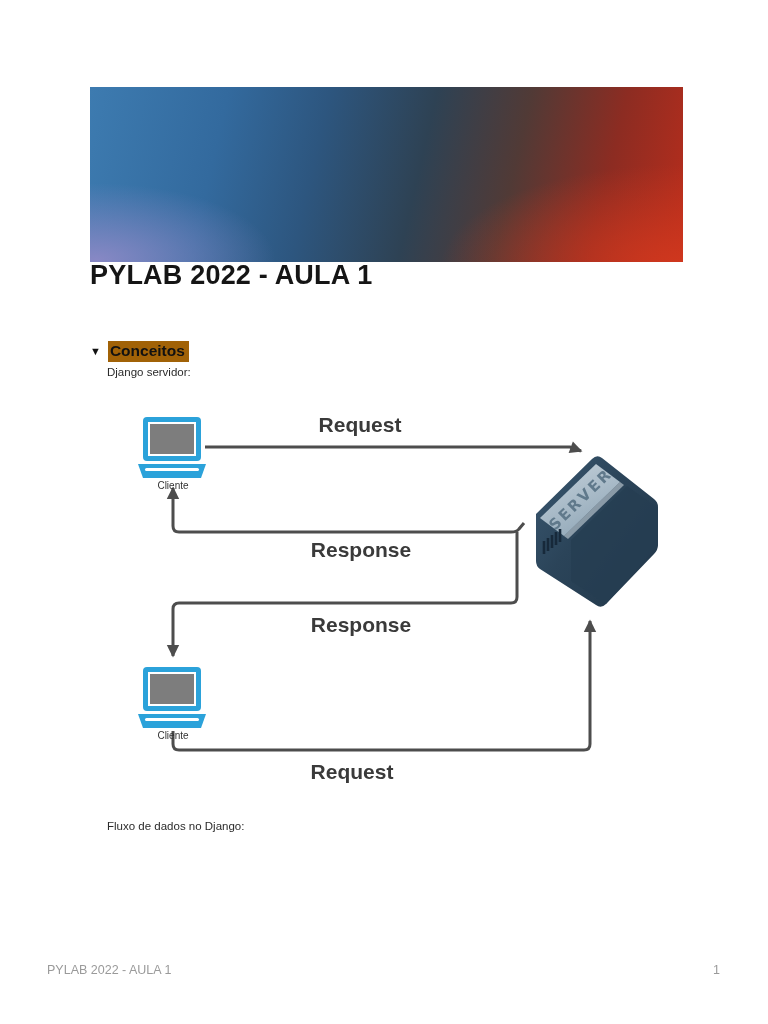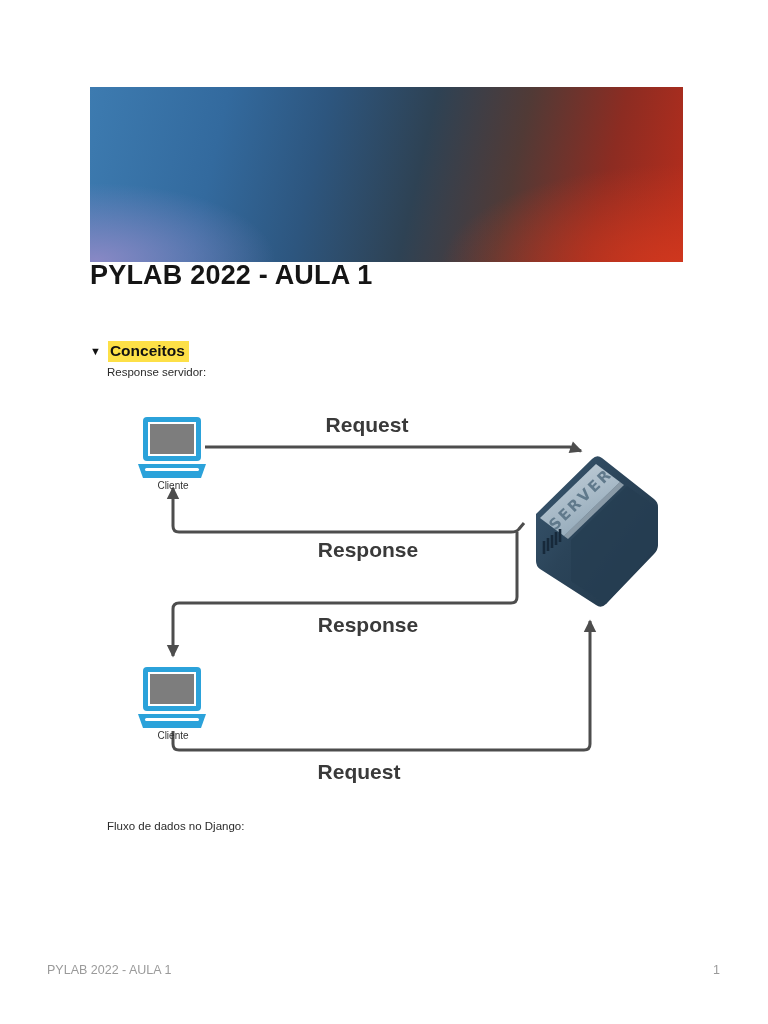--- a/index.html
+++ b/index.html
@@ -10,29 +10,29 @@
   .banner{position:absolute;left:90px;top:87px;width:593px;height:175px;
     background:
       radial-gradient(55% 80% at 1% 99%, rgba(140,137,198,0.95) 0%, rgba(140,137,198,0) 55%),
       radial-gradient(60% 85% at 100% 102%, rgba(209,56,30,0.95) 0%, rgba(209,56,30,0) 68%),
       linear-gradient(103deg,#3d7bb0 0%,#336a9e 22%,#2d567f 38%,#2e4254 55%,#513a36 70%,#8c2c22 85%,#b92d1c 100%);}
 
   
   .doc-title{position:absolute;left:90px;top:260px;font-size:27px;font-weight:bold;color:#151515;letter-spacing:0.2px;}
   .toggle-row{position:absolute;left:90px;top:341px;display:flex;align-items:center;gap:7px;cursor:pointer;}
   .toggle-tri{font-size:11px;color:#111;line-height:1;}
-  .toggle-title{font-size:15.5px;font-weight:bold;color:#111;background:#fde047;padding:1px 4px 2px 2px;}
+  .toggle-title{font-size:15.5px;font-weight:bold;color:#111;background:#a16207;padding:1px 4px 2px 2px;}
   .para{position:absolute;font-size:11.5px;color:#2b2b2b;}
   .para.p1{left:107px;top:366px;}
   .para.p2{left:107px;top:820px;}
 
   
   .connectors{position:absolute;left:90px;top:395px;width:610px;height:400px;}
   .conn{stroke:#4d4d4d;stroke-width:3;fill:none;}
-  .flow-label{position:absolute;transform:translateX(-50%);font-size:21px;font-weight:bold;color:#3a3a3a;white-space:nowrap;margin-left:7px;}
+  .flow-label{position:absolute;transform:translateX(-50%);font-size:21px;font-weight:bold;color:#3a3a3a;white-space:nowrap;}
   .laptop{position:absolute;width:68px;height:64px;}
   .laptop.l1{left:138px;top:416px;}
   .laptop.l2{left:138px;top:666px;}
   .client-label{position:absolute;transform:translateX(-50%);font-size:10px;color:#333;}
   .client-label.c1{left:173px;top:480px;}
   .client-label.c2{left:173px;top:730px;}
   .server{position:absolute;left:528px;top:450px;width:135px;height:165px;}
 
   
   .footer-left{position:absolute;left:47px;top:963px;font-size:12.5px;color:#9a9a9a;}
@@ -45,21 +45,21 @@
 
   <div class="banner"></div>
 
   <div class="doc-title">PYLAB 2022 - AULA 1</div>
 
   <div class="toggle-row">
     <span class="toggle-tri">▼</span>
     <span class="toggle-title">Conceitos</span>
   </div>
 
-  <div class="para p1">Response servidor:</div>
+  <div class="para p1">Django servidor:</div>
   <div class="para p2">Fluxo de dados no Django:</div>
 
   <svg class="connectors" viewBox="0 0 610 400">
     <defs>
       <marker id="arw" viewBox="0 0 10 10" refX="8.4" refY="5" markerWidth="4.6" markerHeight="4.6" orient="auto">
         <path d="M0.5,0.5 L9.5,5 L0.5,9.5 Z" fill="#4d4d4d"></path>
       </marker>
     </defs>
     <path class="conn" d="M115,52 H480 L491,56" marker-end="url(#arw)"></path>
     <path class="conn" d="M434,128 L429,134 Q427,137 421,137 L89,137 Q83,137 83,131 V93" marker-end="url(#arw)"></path>

